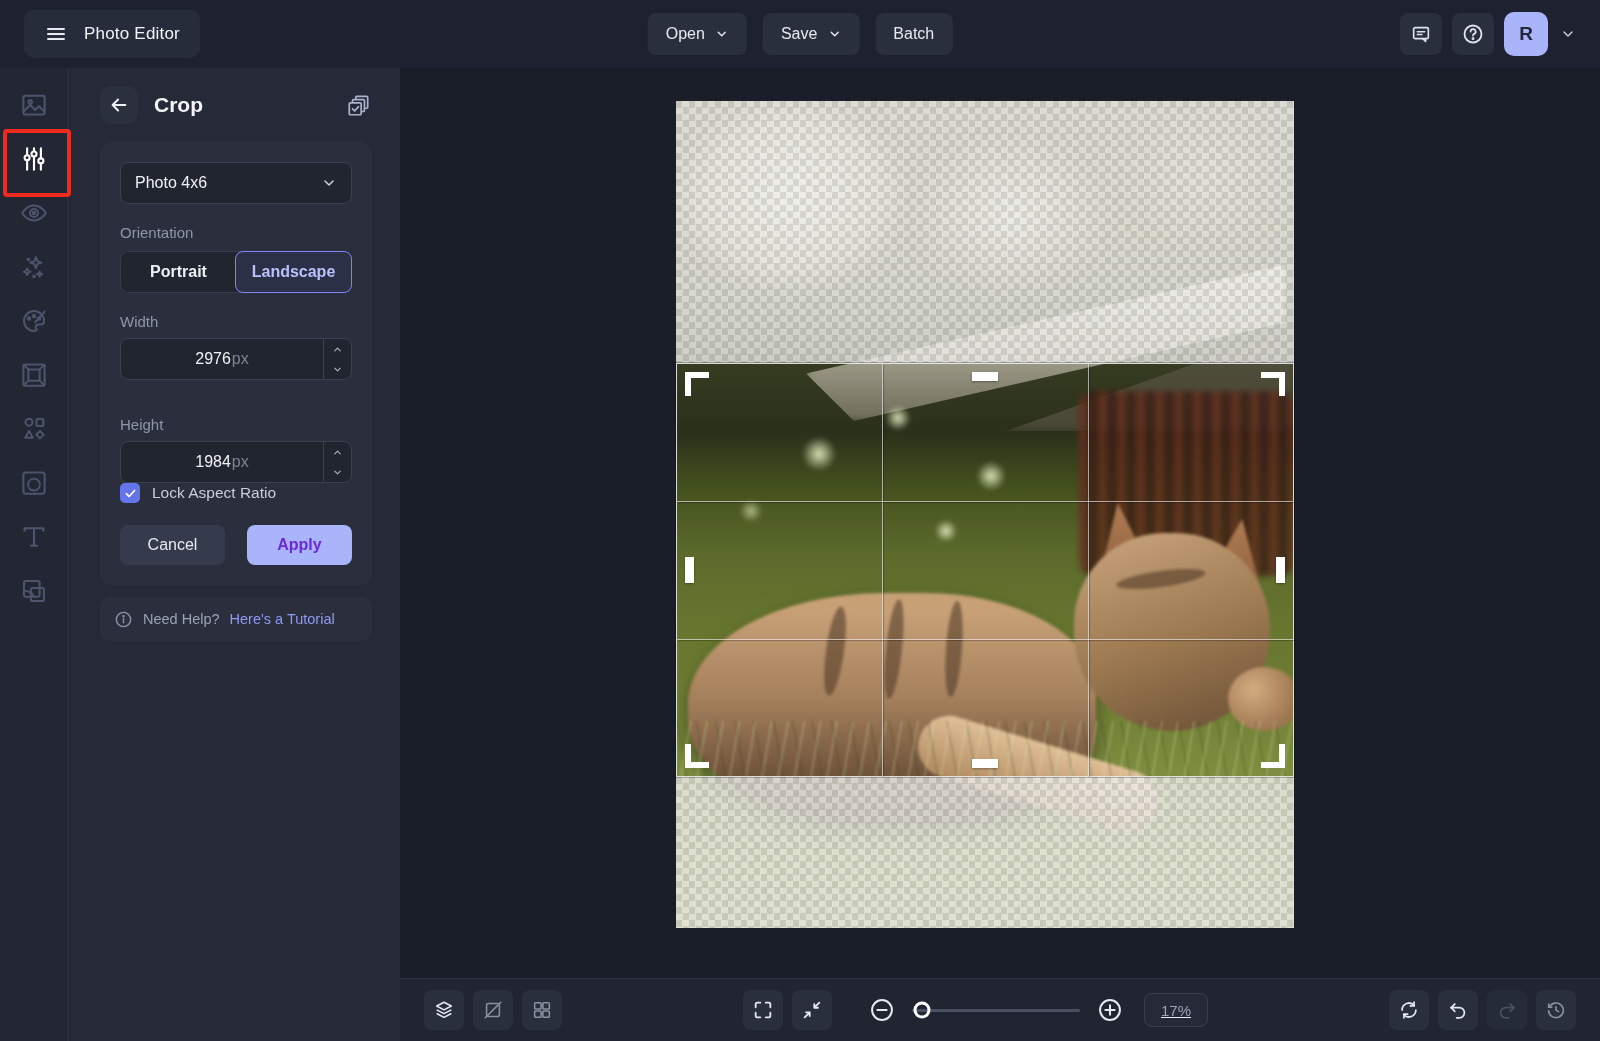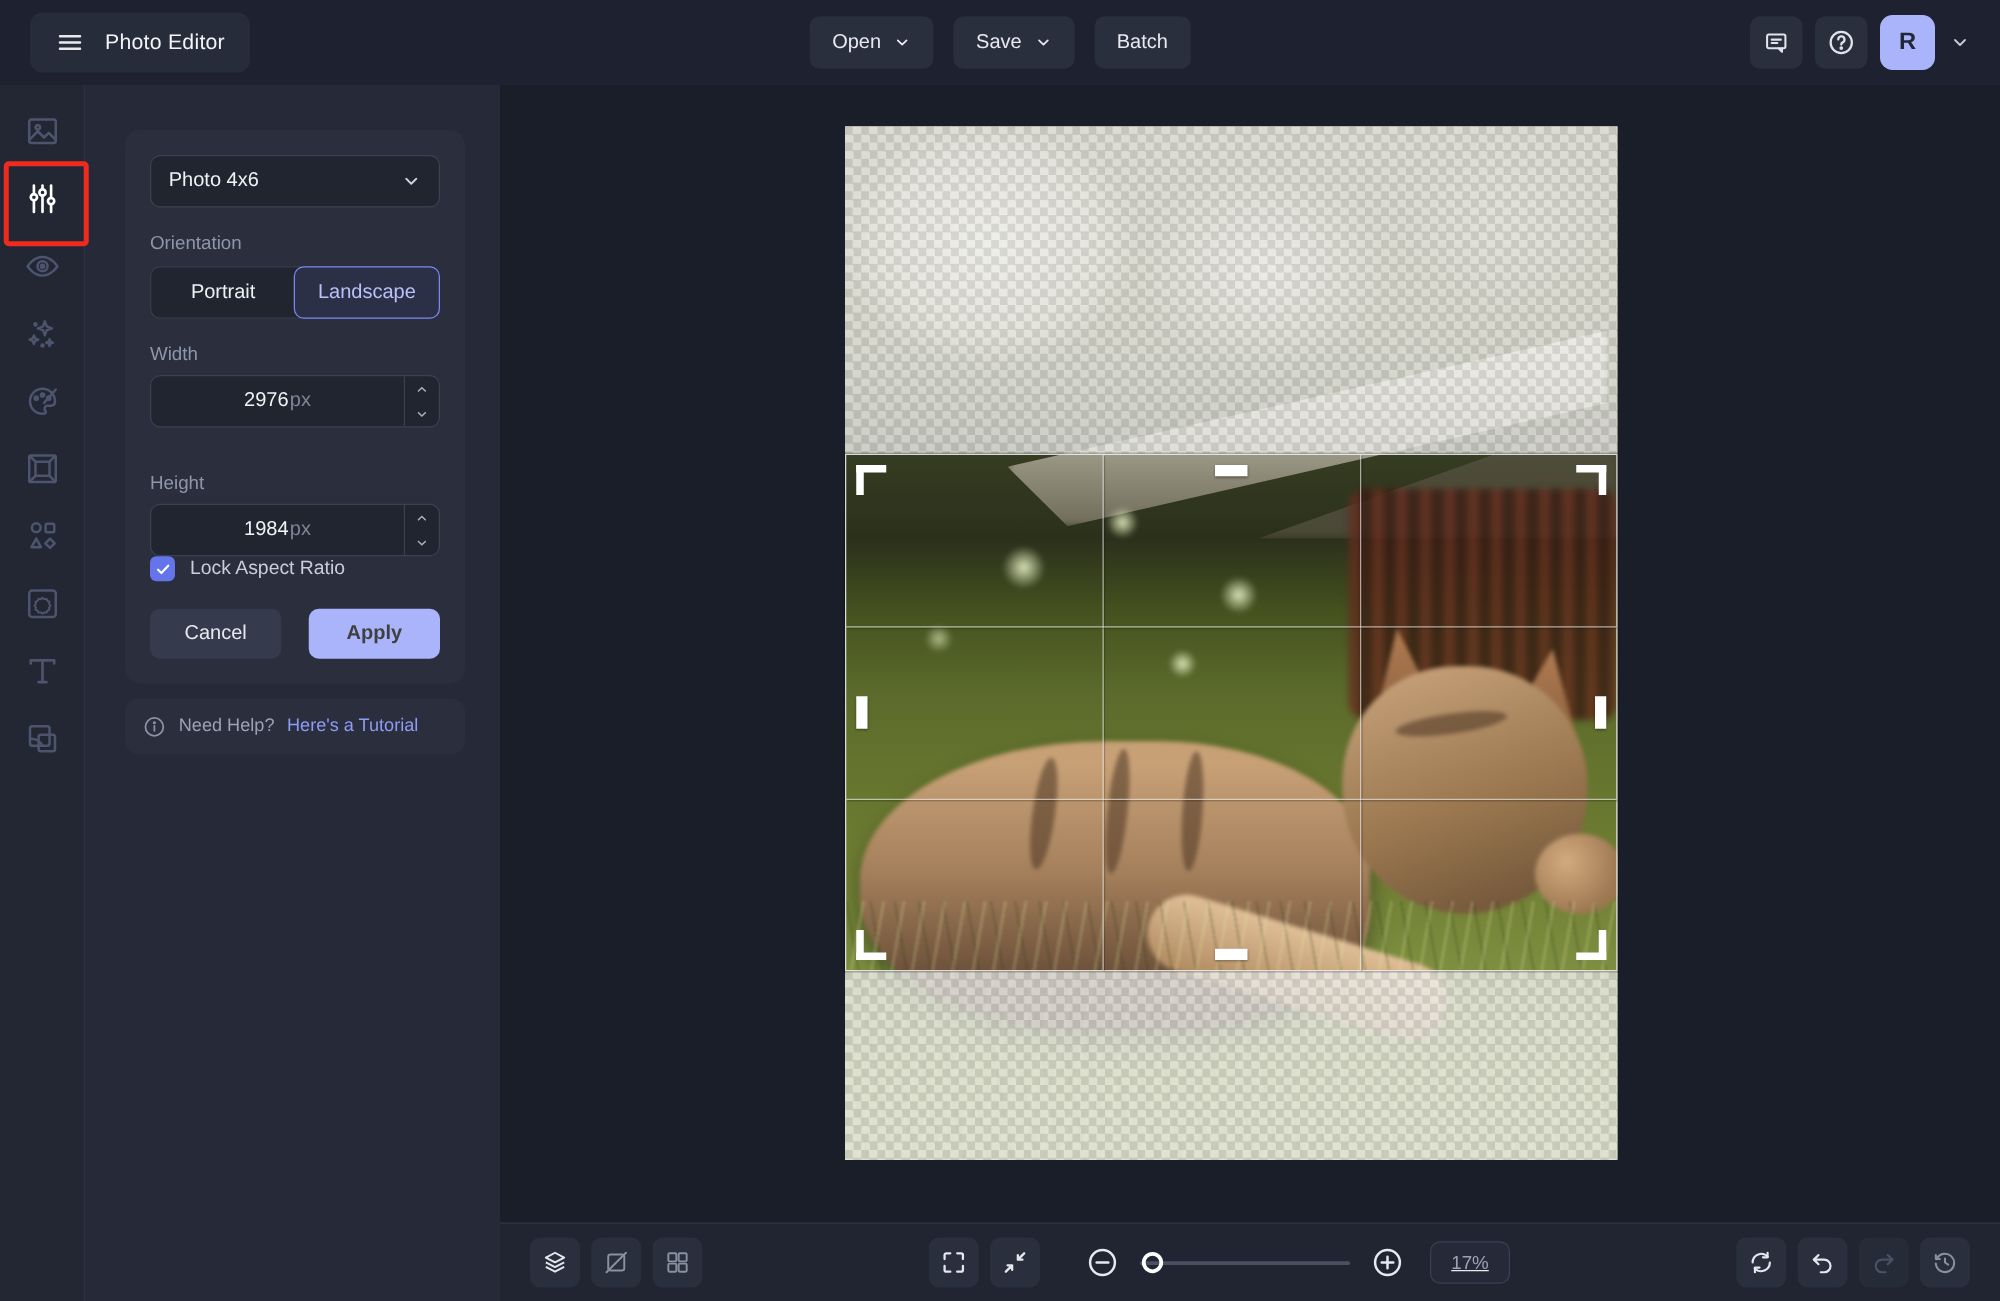--- a/index.html
+++ b/index.html
@@ -83,21 +83,21 @@
   .dropdown .dd-chev { margin-left:auto; color:#cfd3de; }
 
   .fld-label { font-size:15px; color:#8e96a9; margin-top:20px; }
 
   .seg {
     margin-top:10px; height:42px; display:flex; border:1px solid #363c4d;
     border-radius:8px; background:#21252f; overflow:visible;
   }
   .seg-btn {
     flex:1; display:flex; align-items:center; justify-content:center;
-    font-size:16px; cursor:pointer; border-radius:8px;
+    font-size:16px; cursor:pointer; border-radius:8px;font-weight:bold;
   }
   .seg-btn.off { color:#eef0f5; }
   .seg-btn.on {
     margin:-1px; border:1px solid #7b87f0; background:#2b3046; color:#b9c1fb;
   }
 
   .dims { display:flex; gap:16px;flex-direction:column; }
   .dims > div { flex:1; }
   .num-field {
     margin-top:8px; height:42px; background:#21252f; border:1px solid #3a4152;
@@ -117,21 +117,21 @@
     display:flex; align-items:center; justify-content:center; color:#fff;
   }
   .lock-label { font-size:15.5px; color:#c9cedb; }
 
   .btn-row { display:flex; gap:22px; margin-top:22px;justify-content:flex-end; }
   .btn-row button {
     flex:1; height:40px; border:none; border-radius:8px; font-family:inherit;
     font-size:16px; cursor:pointer;
   }
   .btn-cancel { background:#353b4d; color:#e8eaf0; }
-  .btn-apply { background:#a9b4fa; color:#404040; font-weight:600; }
+  .btn-apply { background:#a9b4fa; color:#6d28d9; font-weight:600; }
 
   .help-card {
     background:#2a2e3d; border-radius:10px; margin-top:12px; height:44px;
     display:flex; align-items:center; padding:0 14px; gap:10px; font-size:14.5px;
   }
   .help-txt { color:#9aa2b4; }
   .help-link { color:#8e9af4; cursor:pointer; }
 
   
   .canvas-col { flex:1; position:relative; background:#1a1e28; }
@@ -423,20 +423,38 @@
         <svg width="30" height="30" viewBox="0 0 24 24" fill="none" stroke="currentColor" stroke-width="1.6" stroke-linejoin="round">
             <rect x="4" y="4" width="12.5" height="12.5" rx="1.5"></rect>
             <path d="M4 12a8 8 0 0 1 8 4.5"></path>
             <rect x="9.5" y="9.5" width="10.5" height="10.5" rx="1.5"></rect>
           </svg>
       </span>
     </div>
   </nav>
 
   <aside class="panel">
+    <div class="panel-head">
+      <button class="back-btn">
+        <span>
+          <svg width="22" height="22" viewBox="0 0 24 24" fill="none" stroke="currentColor" stroke-width="2.1" stroke-linecap="round" stroke-linejoin="round">
+              <path d="M19 12H5M11 6l-6 6 6 6"></path>
+            </svg>
+        </span>
+      </button>
+      <div class="panel-title">Crop</div>
+      <span class="batch-crop">
+        <svg width="26" height="26" viewBox="0 0 24 24" fill="none" stroke="currentColor" stroke-width="1.6" stroke-linejoin="round">
+            <path d="M9 6.5V5a1 1 0 0 1 1-1h9a1 1 0 0 1 1 1v9a1 1 0 0 1-1 1h-1.5"></path>
+            <path d="M6 9.5V8a1 1 0 0 1 1-1h9a1 1 0 0 1 1 1v9a1 1 0 0 1-1 1h-1.5"></path>
+            <rect x="3" y="10" width="11" height="11" rx="1"></rect>
+            <path d="M6 15.5l2 2 3.5-4" stroke-linecap="round"></path>
+          </svg>
+      </span>
+    </div>
 
     <div class="card">
       <div class="dropdown">
         <span class="dd-val">Photo 4x6</span>
         <span class="dd-chev">
           <svg width="16" height="16" viewBox="0 0 24 24" fill="none" stroke="currentColor" stroke-width="2.2" stroke-linecap="round" stroke-linejoin="round">
               <path d="M6 9l6 6 6-6"></path>
             </svg>
         </span>
       </div>

